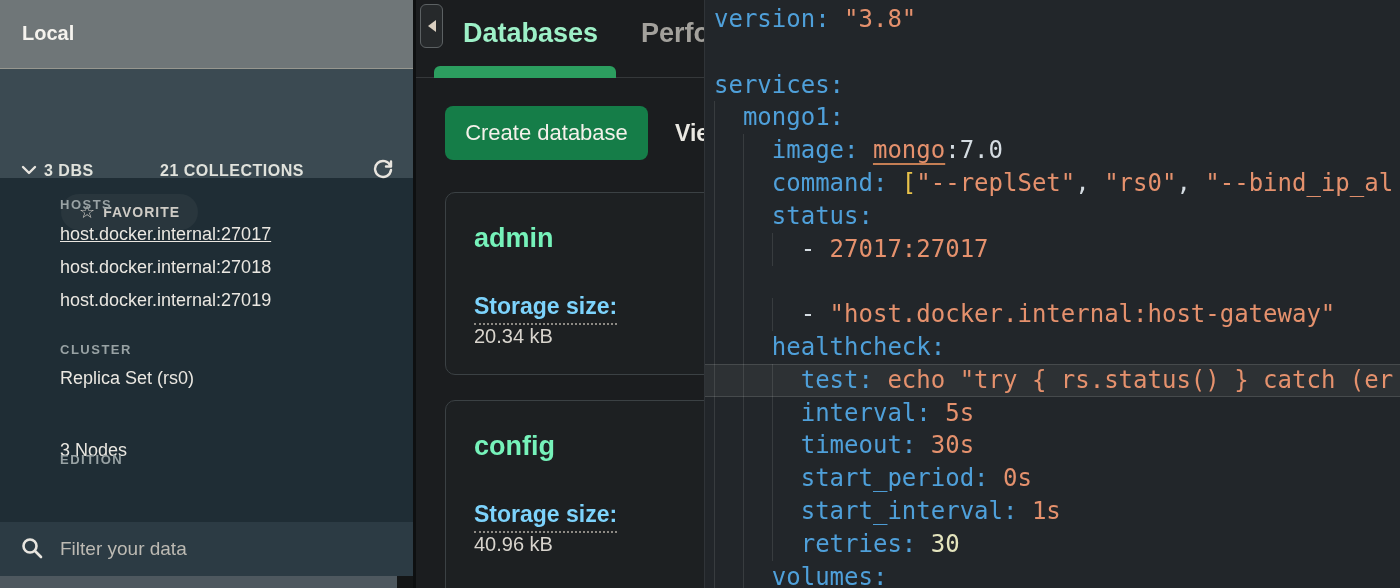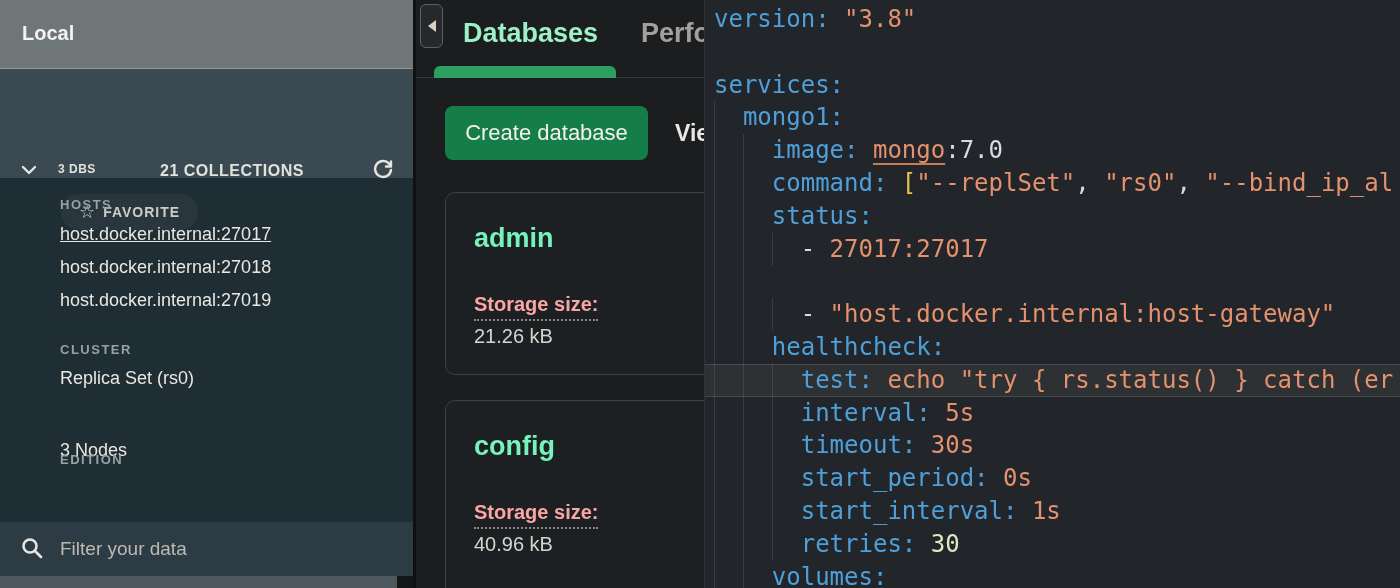--- a/index.html
+++ b/index.html
@@ -7,21 +7,21 @@
               font-family:"Liberation Sans", sans-serif; }
   .stage { position:relative; width:1400px; height:588px; }
 
   
   .sidebar { position:absolute; left:0; top:0; width:446px; height:588px; background:#1f2d35; }
   .sb-header { position:absolute; left:0; top:0; width:413px; height:69px; background:#6f7678;
                border-bottom:1px solid #97978f; }
   .sb-title { position:absolute; left:22px; top:22px; font-size:20px; font-weight:bold; color:#f5f3ee; }
   .sb-stats { position:absolute; left:0; top:69px; width:413px; height:109px; background:#3b4a52; }
   .chev { position:absolute; left:20px; top:92px; width:18px; height:18px; cursor:pointer; }
-  .stat-dbs { position:absolute; left:58px; top:93px; font-size:12px; font-weight:bold;
+  .stat-dbs { position:absolute; left:44px; top:93px; font-size:16px; font-weight:bold;
               letter-spacing:0.5px; color:#e0e2dc; }
   .stat-cols { position:absolute; left:160px; top:93px; font-size:16px; font-weight:bold;
                letter-spacing:0.5px; color:#e0e2dc; }
   .refresh { position:absolute; left:372px; top:90px; width:22px; height:22px; cursor:pointer; }
   .fav-pill { position:absolute; left:61px; top:125px; height:36px; padding:0 18px;
               background:#29363d; border-radius:18px; display:flex; align-items:center; gap:8px;
               cursor:pointer; }
   .fav-star { font-size:18px; color:#cfccc6; line-height:1; }
   .fav-label { font-size:14px; font-weight:bold; letter-spacing:1px; color:#cfccc6; }
   .sb-section-label { position:absolute; left:60px; font-size:13px; font-weight:bold;
@@ -50,22 +50,22 @@
                 border:none; border-radius:8px; color:#f4f1ea; font-size:22px;
                 font-family:"Liberation Sans",sans-serif; cursor:pointer; }
   .view-label { position:absolute; left:259px; top:120px; font-size:23px; font-weight:bold; color:#eae8e2;
                 white-space:nowrap; cursor:pointer; }
   .db-card { position:absolute; left:29px; width:400px; background:#1d2022; border:1px solid #3b4144;
              border-radius:10px; }
   .card-admin { top:192px; height:183px; }
   .card-config { top:400px; height:210px; }
   .db-name { position:absolute; left:28px; top:30px; font-size:27px; font-weight:bold; color:#76f2ba;
              cursor:pointer; }
-  .db-storage-label { position:absolute; left:28px; top:100px; font-size:20px; font-weight:bold;
-                      color:#fca5a5; border-bottom:2px dotted #8d8a84; padding-bottom:3px; }
+  .db-storage-label { position:absolute; left:28px; top:100px; font-size:23px; font-weight:bold;
+                      color:#7dd3fc; border-bottom:2px dotted #8d8a84; padding-bottom:3px; }
   .db-storage-value { position:absolute; left:28px; top:132px; font-size:20px; color:#d8d4cd; }
 
   
   .editor { position:absolute; left:704px; top:0; width:696px; height:588px; background:#22262a;
             border-left:1px solid #303438; z-index:5; overflow:hidden; }
   .code { position:absolute; left:9px; top:3px; font-family:"DejaVu Sans Mono", monospace;
           font-size:24px; line-height:32.8px; }
   .code-line { white-space:pre; height:32.8px; }
   .t-k { color:#4fa0da; }
   .t-s { color:#e5916d; }
@@ -144,21 +144,21 @@
     <div class="tab-inactive">Perfo</div>
     <div class="tabstrip-line"></div>
     <div class="tab-underline"></div>
 
     <button class="create-btn">Create database</button>
     <div class="view-label">Vie</div>
 
     <div class="db-card card-admin">
       <div class="db-name">admin</div>
       <div class="db-storage-label">Storage size:</div>
-      <div class="db-storage-value">21.26 kB</div>
+      <div class="db-storage-value">20.34 kB</div>
     </div>
 
     <div class="db-card card-config">
       <div class="db-name">config</div>
       <div class="db-storage-label">Storage size:</div>
       <div class="db-storage-value">40.96 kB</div>
     </div>
   </div>
 
   <div class="editor">

